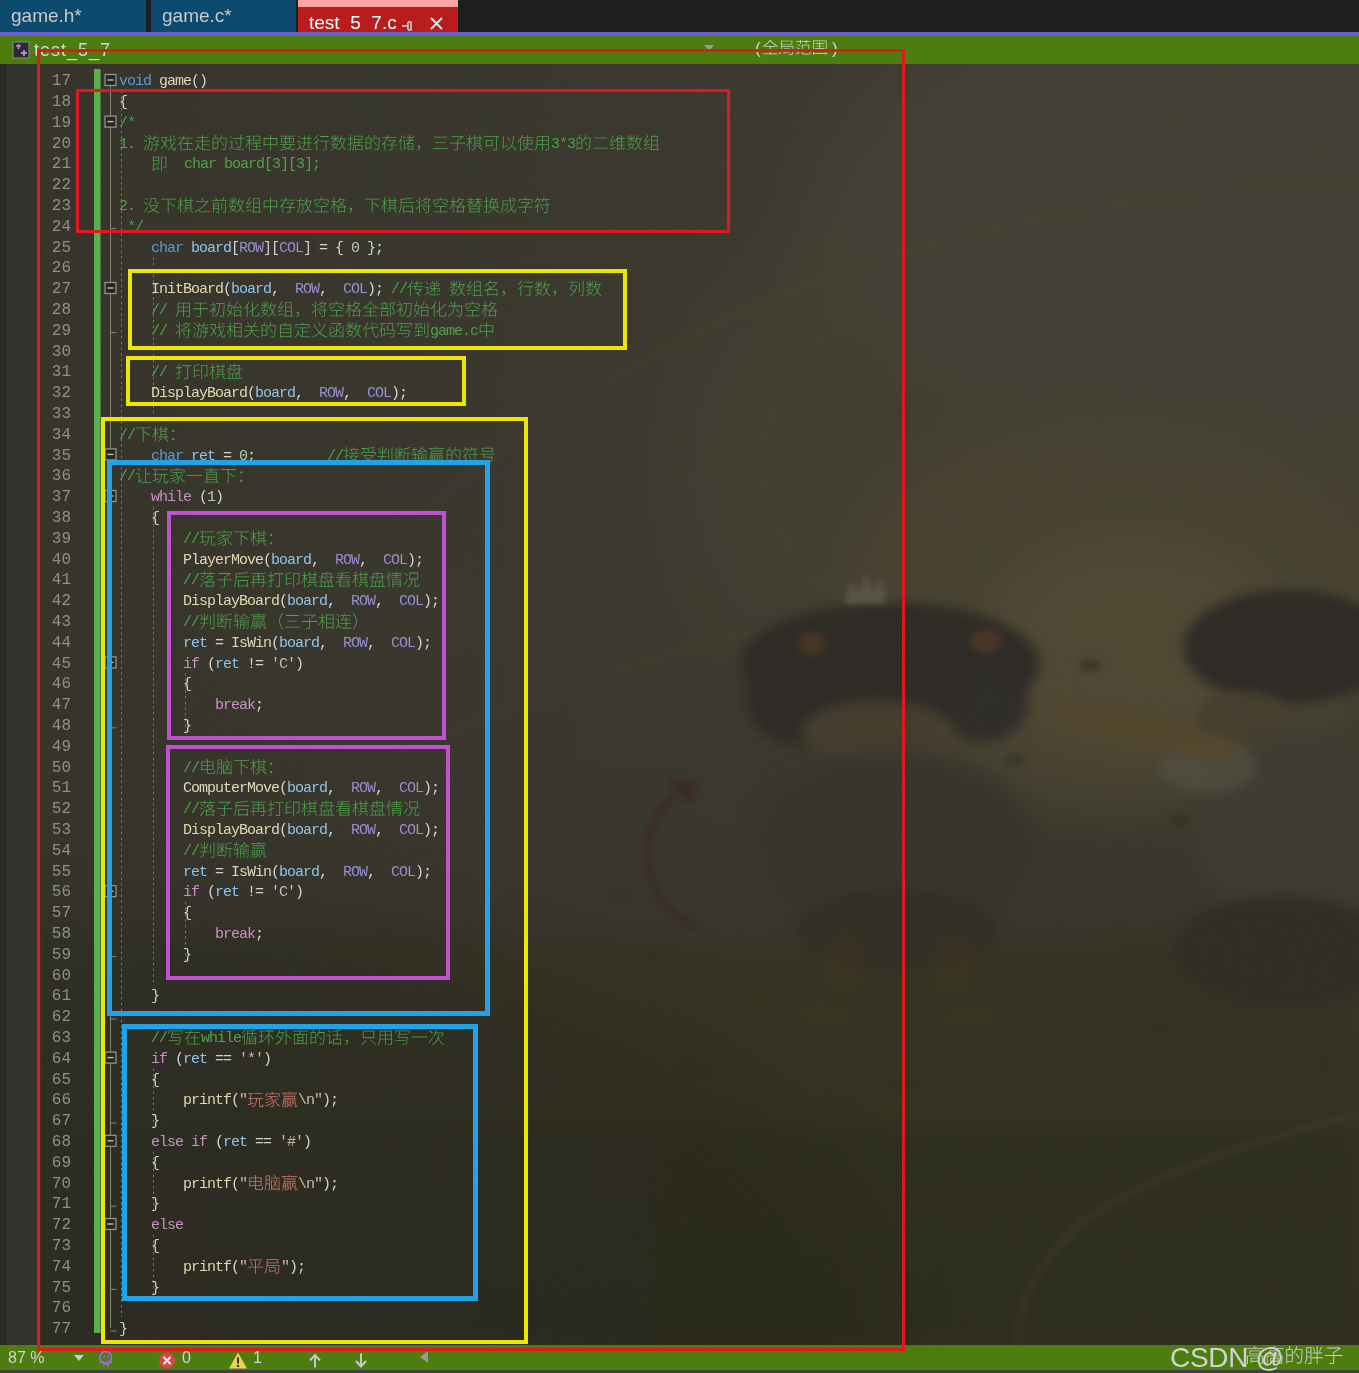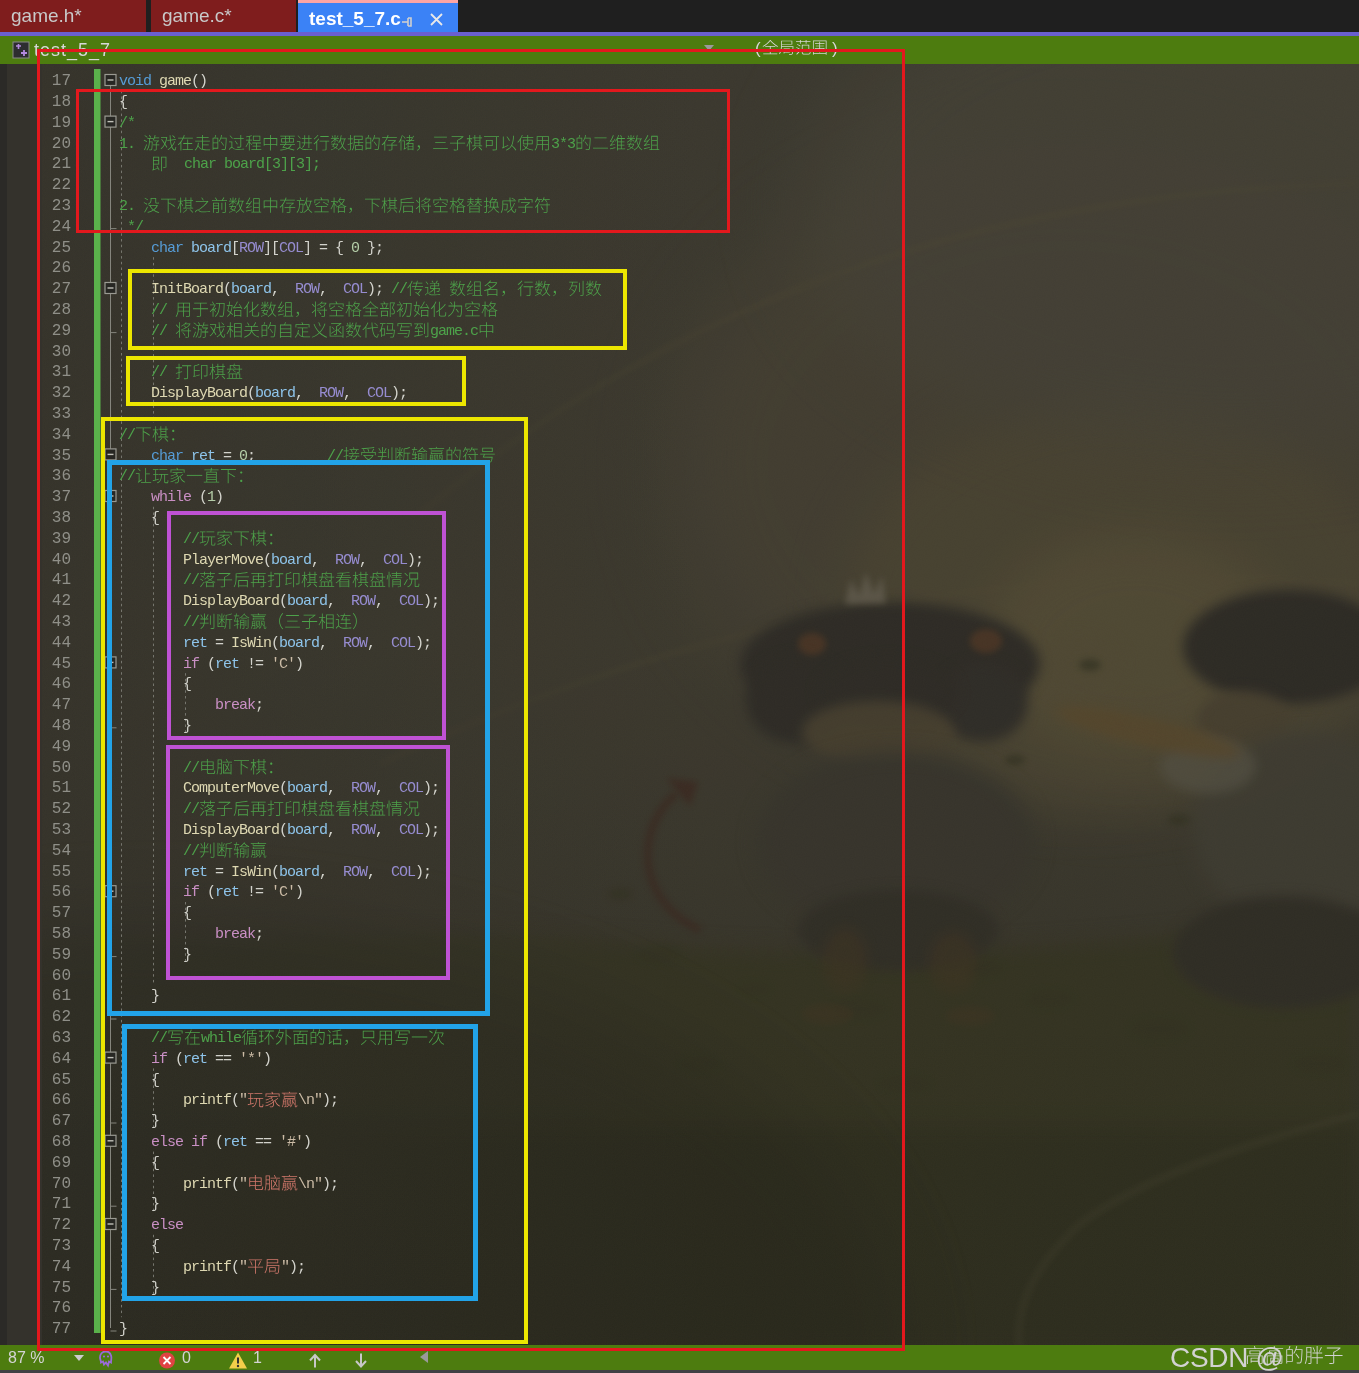--- a/index.html
+++ b/index.html
@@ -1,18 +1,18 @@
 <!DOCTYPE html>
 <html><head><meta charset="utf-8"><style>
 *{margin:0;padding:0;box-sizing:border-box}
 body{width:1359px;height:1373px;background:#1e1e1e;font-family:"Liberation Sans",sans-serif;overflow:hidden}
 #page{position:relative;width:1359px;height:1373px}
 #tabbar{position:absolute;left:0;top:0;width:1359px;height:32px;background:#1f1f1f}
-.tab{position:absolute;top:0;height:32px;background:#7f1d1d;color:#c9c9c9;font-size:19px;line-height:32px;padding-left:11px}
-#tab3{background:#3b82f6;color:#fff;font-weight:bold;border-top:3px solid #fca5a5}
+.tab{position:absolute;top:0;height:32px;background:#0c4a6e;color:#c9c9c9;font-size:19px;line-height:32px;padding-left:11px}
+#tab3{background:#b91c1c;color:#fff;font-weight:normal;border-top:7px solid #fca5a5}
 #pline{position:absolute;left:0;top:32px;width:1359px;height:4px;background:#6a5fd0}
 #navbar{position:absolute;left:0;top:36px;width:1359px;height:28px;background:#4d7c0f;color:#d8d8d8}
 #editor{position:absolute;left:0;top:64px;width:1359px;height:1281px;background:#a21caf;overflow:hidden}
 #edsvg text{white-space:pre}
 #edsvg {color-interpolation-filters:sRGB}
 #edsvg *{color-interpolation-filters:sRGB}
 #statusbar{position:absolute;left:0;top:1345px;width:1359px;height:28px;background:#4d7c0f;color:#d4d4d4;font-size:16px}
 #sbstrip{position:absolute;left:0;top:25px;width:1359px;height:3px;background:#404044}
 .ann{position:absolute;pointer-events:none}
 .sb{position:absolute;top:0;height:25px;line-height:25px}

